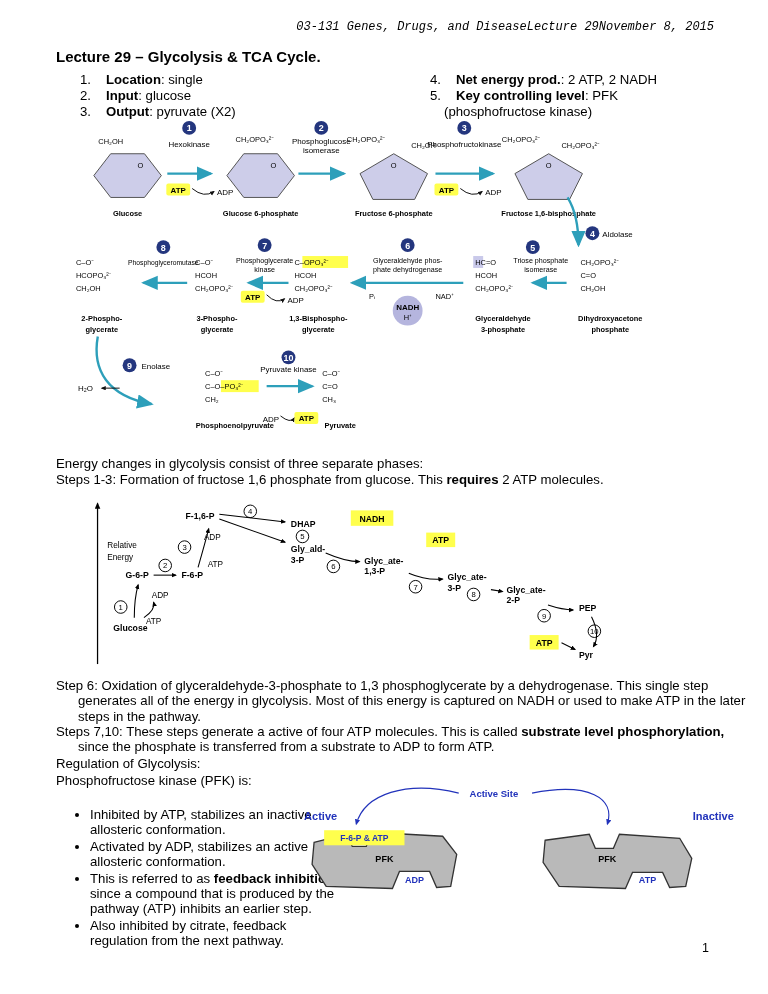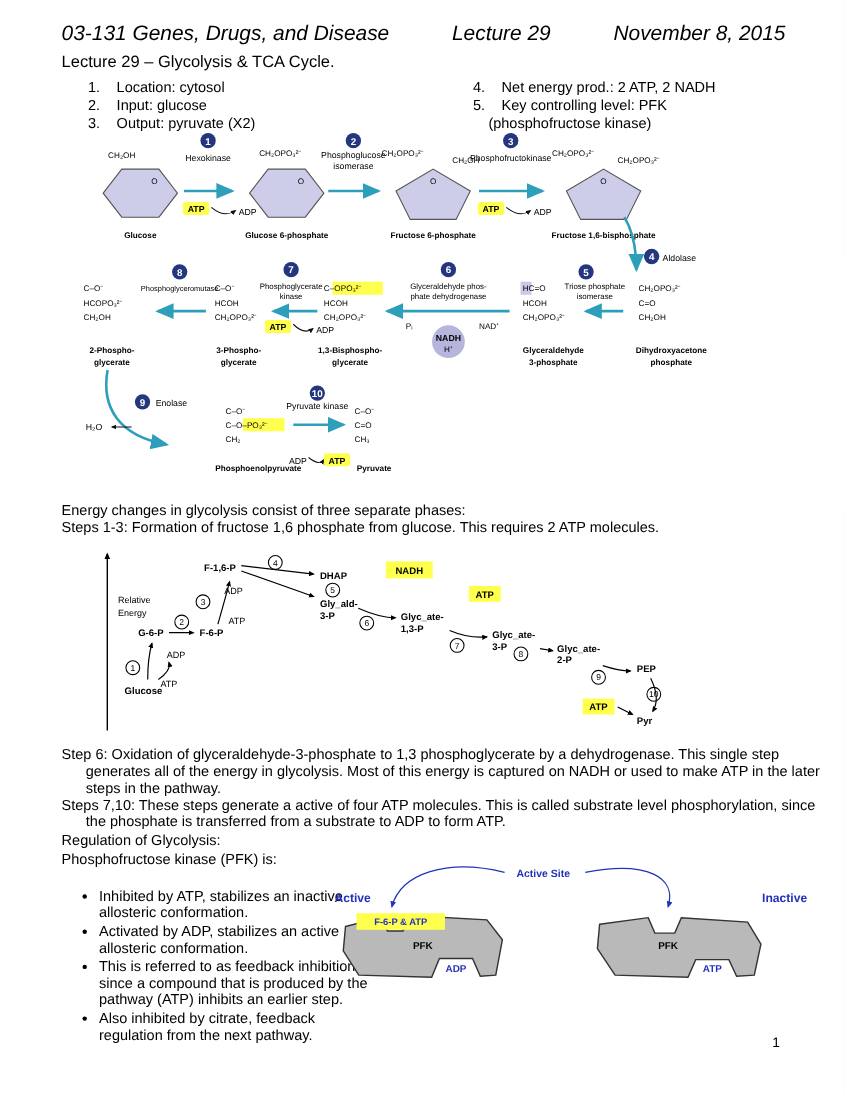--- a/index.html
+++ b/index.html
@@ -1,28 +1,28 @@
 <!DOCTYPE html>
 <html><head>
 <meta charset="utf-8">
 <style>
   html,body{margin:0;padding:0}
   body{width:768px;height:994px;background:#ddd}
   .page{position:relative;width:768px;height:994px;background:#fff;overflow:hidden;
         font-family:"Liberation Sans",sans-serif;color:#000;font-size:13.2px}
-  .hdr{position:absolute;left:56px;right:54px;top:20px;display:flex;justify-content:space-between;
-       font-family:Liberation Sans, sans-serif;font-style:italic;font-size:19px}
-  .title{position:absolute;left:56px;top:48px;font-weight:normal;font-size:15px}
+  .hdr{position:absolute;left:56px;right:54px;top:20px;display:flex;justify-content:flex-end;
+       font-family:Liberation Mono, monospace;font-style:italic;font-size:12px}
+  .title{position:absolute;left:56px;top:48px;font-weight:bold;font-size:15px}
   .facts{position:absolute;left:80px;top:72px;width:660px;display:flex;line-height:15.8px}
   .facts-col{width:350px}
   .facts-col.right{width:300px}
   .fact{display:flex}
   .fact .num{width:26px}
   .fact .extra{margin-left:14px}
-  b{font-weight:normal}
+  b{font-weight:bold}
   .figwrap{position:absolute}
   .heading-b{position:absolute;left:56px;font-weight:normal}
   .plain{position:absolute;left:56px}
   .hang{position:absolute;left:56px;width:670px;line-height:15.4px;padding-left:22px;text-indent:-22px}
   .bullets{position:absolute;left:74px;top:791px;width:252px;margin:16px;padding:0;line-height:15.4px}
   .bullets li{margin:0 0 1px 0}
   .pgnum{position:absolute;left:702px;top:941px;font-size:12.5px}
   
   svg{display:block}
   text{font-family:"Liberation Sans",sans-serif}
@@ -60,21 +60,21 @@
     <span>Lecture 29</span>
     <span>November 8, 2015</span>
   </div>
 
   <div class="title">Lecture 29 – Glycolysis &amp; TCA Cycle.</div>
 
   <div class="facts">
     <div class="facts-col">
       <div class="fact">
         <span class="num">1.</span>
-        <span><b>Location</b><span>: cytosol</span></span>
+        <span><b>Location</b><span>: single</span></span>
       </div>
       <div class="fact">
         <span class="num">2.</span>
         <span><b>Input</b><span>: glucose</span></span>
       </div>
       <div class="fact">
         <span class="num">3.</span>
         <span><b>Output</b><span>: pyruvate (X2)</span></span>
       </div>
     </div>

